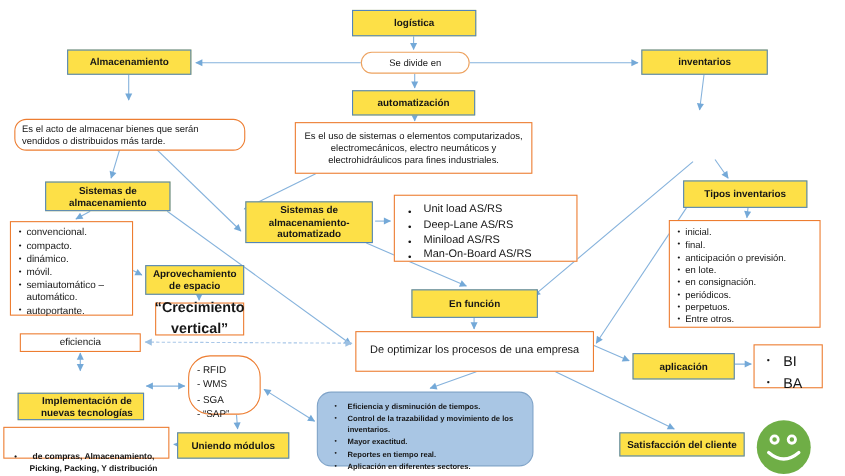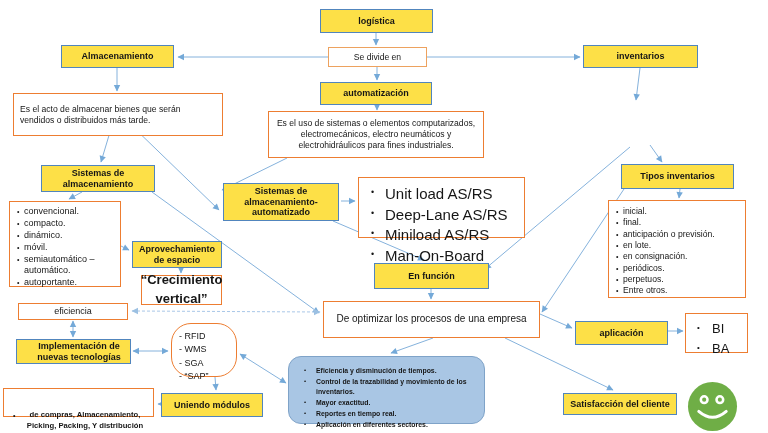--- a/index.html
+++ b/index.html
@@ -3,30 +3,30 @@
 <meta charset="utf-8">
 <style>
   html,body{margin:0;padding:0;background:#ffffff;}
   .canvas{position:relative;width:768px;height:433px;background:#ffffff;overflow:hidden;
           font-family:"Liberation Sans",sans-serif;color:#161616;}
   svg.wires{position:absolute;left:0;top:0;width:768px;height:433px;}
   .node{position:absolute;box-sizing:border-box;}
   .blue{background:#fde047;border:1.6px solid #5185bd;display:flex;align-items:center;justify-content:center;
         text-align:center;font-weight:bold;font-size:9px;line-height:1.18;padding:1px 3px;}
   .orange{background:#ffffff;border:1.6px solid #ed7d31;}
-  .lightorange{border-color:#eda25f;}
+  .lightorange{border-color:#eda25f;border-radius:10px;}
   .para{display:flex;align-items:center;font-size:8.6px;line-height:1.25;padding:2px 6px;}
   .para.center{justify-content:center;text-align:center;}
   .para.left{justify-content:flex-start;text-align:left;}
   .list{padding:4px 4px 3px 7px;font-size:8.6px;}
   .list .li{position:relative;padding-left:7px;line-height:1.32;text-align:left;}
   .list .li::before{content:"•";position:absolute;left:0;top:1px;font-size:7px;}
   .conv{font-size:9px;}
   .tipos{font-size:8.6px;padding-top:5px;}
-  .asrs{font-size:15px;padding:6px 4px 4px 9px;}
+  .asrs{font-size:10px;padding:6px 4px 4px 9px;}
   .asrs .li{padding-left:17px;line-height:1.38;}
   .asrs .li::before{font-size:9px;left:3px;top:2px;}
   .tech{font-size:9px;padding:6px 6px;}
   .tech .li{padding-left:1px;line-height:1.48;}
   .tech .li::before{content:none;}
   .benefits{background:#a9c6e4;border:1.4px solid #7fa3c8;border-radius:13px;
             font-size:6.9px;font-weight:bold;padding:9px 8px 4px 12px;}
   .benefits .li{padding-left:15px;line-height:1.55;}
   .benefits .li::before{font-size:6px;left:3px;top:0;}
   .biba{font-size:13px;font-weight:normal;padding:5px 4px 2px 9px;}
@@ -38,34 +38,34 @@
   .crec{display:flex;align-items:center;justify-content:center;text-align:center;
         font-size:13px;font-weight:bold;line-height:1.45;}
   .efi{font-size:9px;}
   
   #n-logistica{left:320px;top:9px;width:113px;height:24px;}
   #n-sedivide{left:328px;top:47px;width:99px;height:20px;}
   #n-automatizacion{left:320px;top:82px;width:112px;height:23px;}
   #n-esuso{left:268px;top:111px;width:216px;height:47px;}
   #n-almacenamiento{left:61px;top:45px;width:113px;height:23px;}
   #n-inventarios{left:583px;top:45px;width:115px;height:23px;}
-  #n-esacto{left:13px;top:93px;width:210px;height:43px;}
+  #n-esacto{left:13px;top:108px;width:210px;height:29px;border-radius:11px;}
   #n-lista{left:542px;top:102px;width:186px;height:43px;}
   #n-sistalm{left:41px;top:165px;width:114px;height:27px;}
   #n-convlist{left:9px;top:201px;width:112px;height:86px;}
   #n-aprovecha{left:132px;top:241px;width:90px;height:27px;}
   #n-crecimiento{left:141px;top:275px;width:81px;height:30px;}
   #n-sistauto{left:223px;top:183px;width:116px;height:38px;}
   #n-asrs{left:358px;top:177px;width:167px;height:61px;}
   #n-tiposinv{left:621px;top:164px;width:113px;height:25px;}
   #n-tiposlist{left:608px;top:200px;width:138px;height:98px;}
   #n-enfuncion{left:374px;top:263px;width:115px;height:26px;}
   #n-deoptimizar{left:323px;top:301px;width:217px;height:37px;font-size:10px;}
   #n-eficiencia{left:18px;top:303px;width:110px;height:17px;}
-  #n-implementacion{left:16px;top:339px;width:115px;height:25px;padding-left:14px;}
+  #n-implementacion{left:16px;top:357px;width:115px;height:25px;padding-left:14px;}
   #n-rfid{left:171px;top:323px;width:66px;height:54px;border-radius:20px;}
   #n-benefits{left:288px;top:356px;width:197px;height:68px;}
   #n-uniendo{left:161px;top:393px;width:102px;height:24px;}
   #n-decompras{left:3px;top:388px;width:151px;height:29px;}
   #n-aplicacion{left:575px;top:321px;width:93px;height:24px;}
   #n-biba{left:685px;top:313px;width:63px;height:40px;}
   #n-satisfaccion{left:563px;top:393px;width:114px;height:22px;}
   #smiley{left:687px;top:381px;width:51px;height:51px;}
 </style>
 </head>

